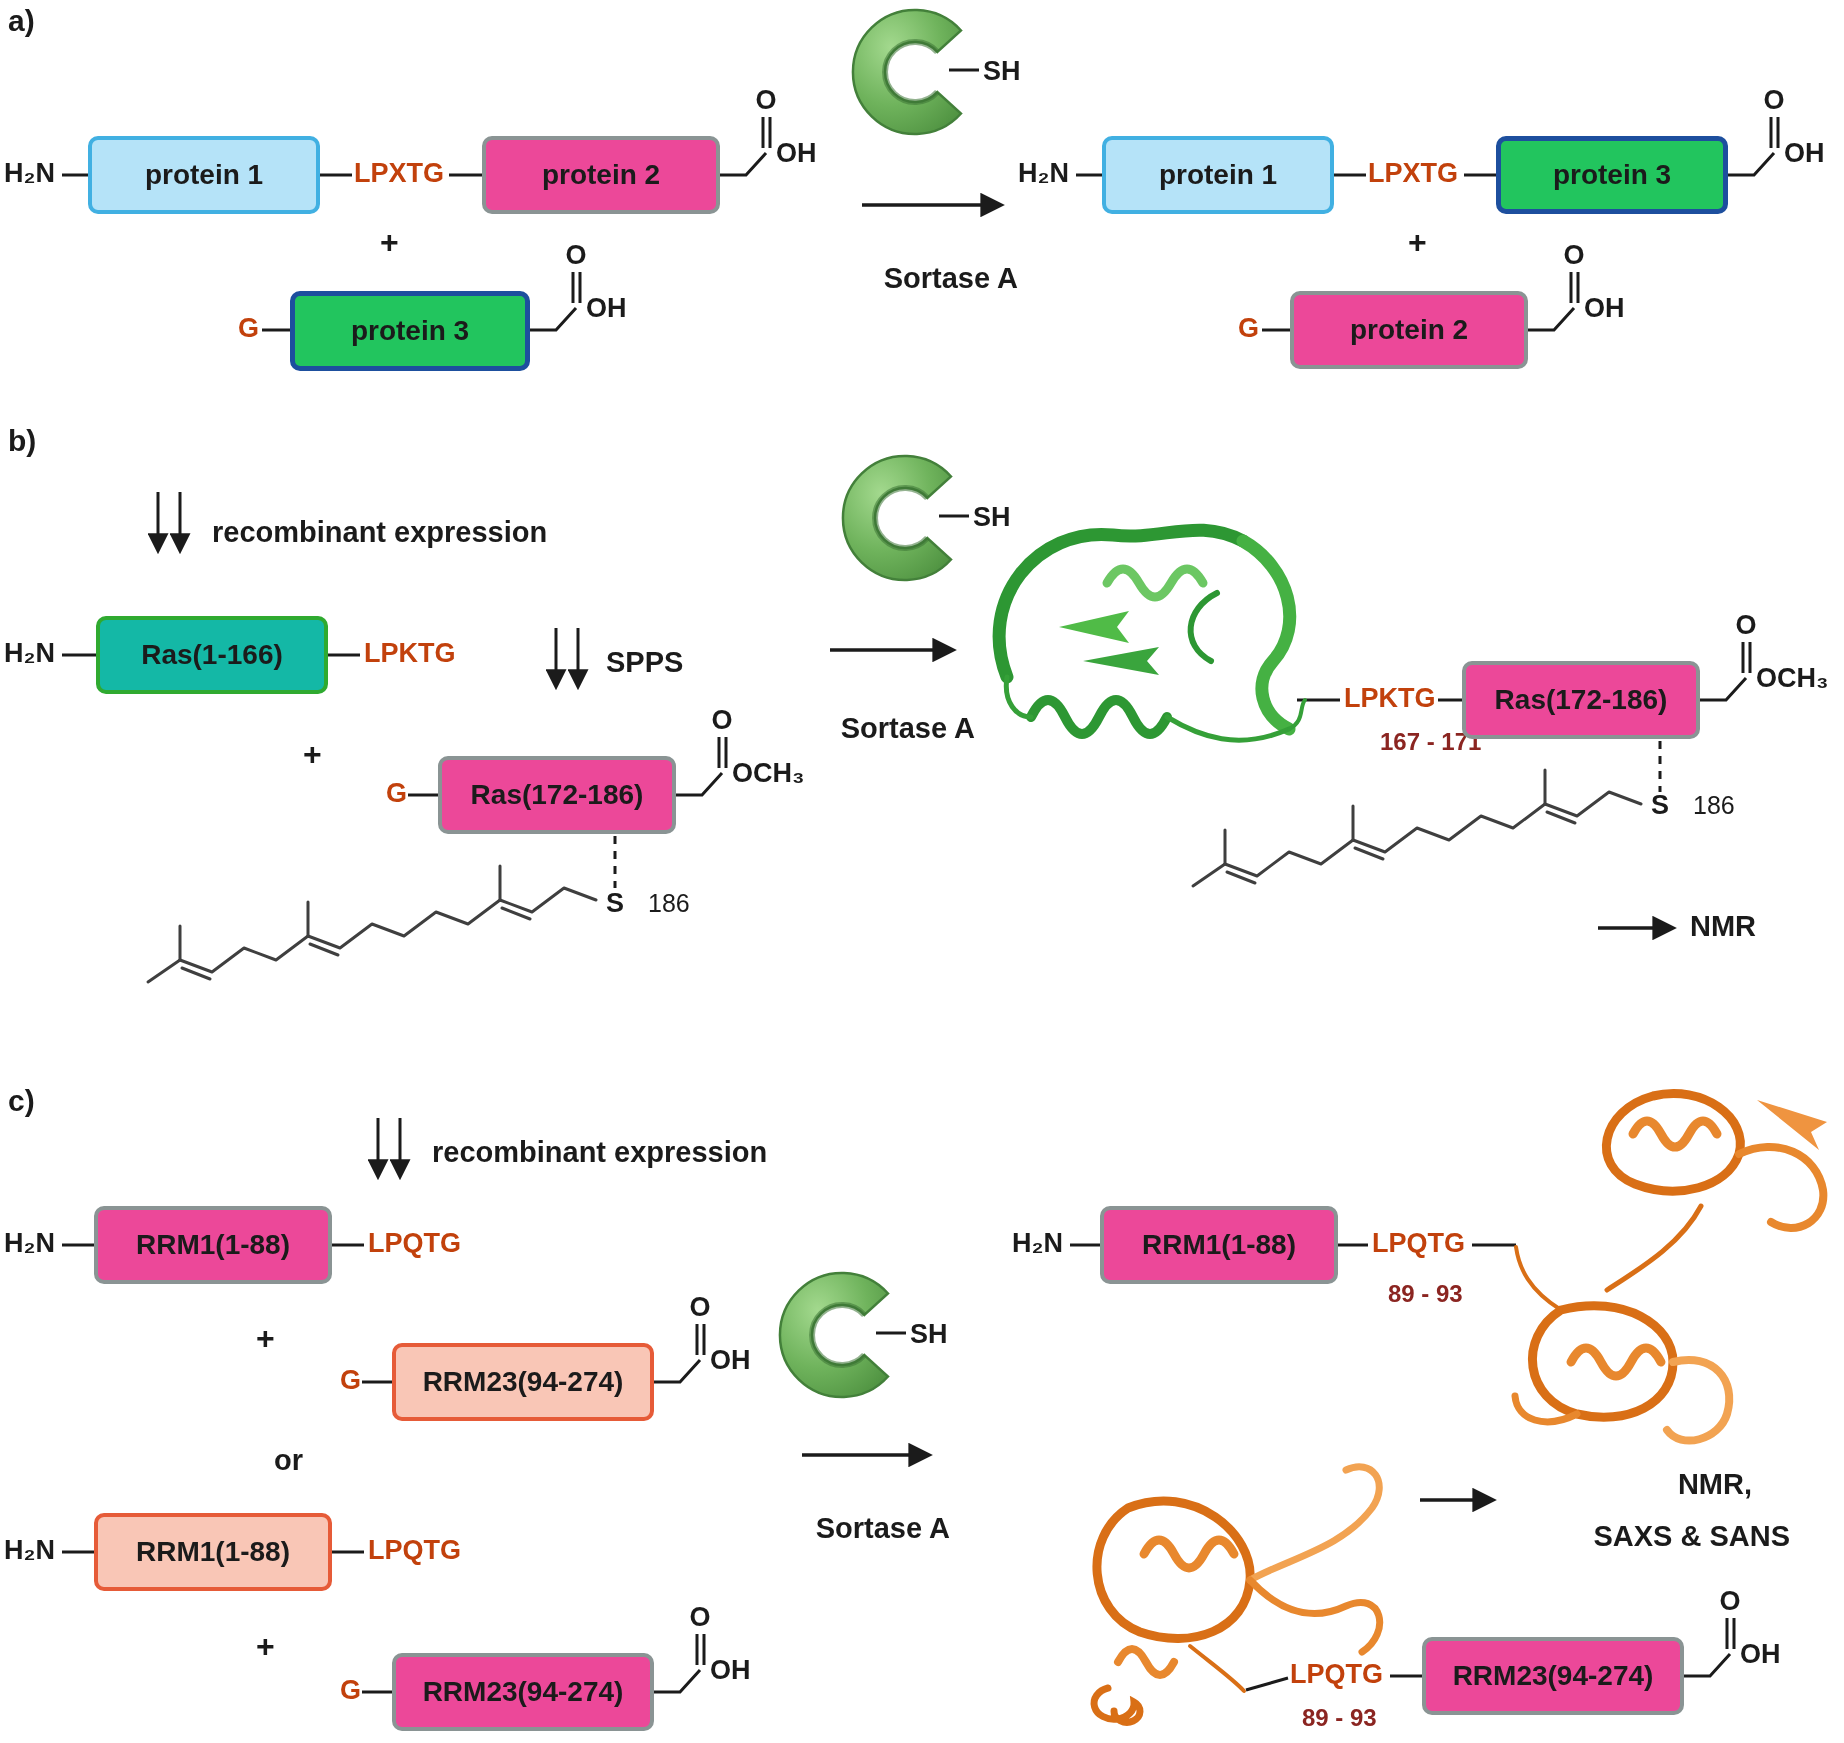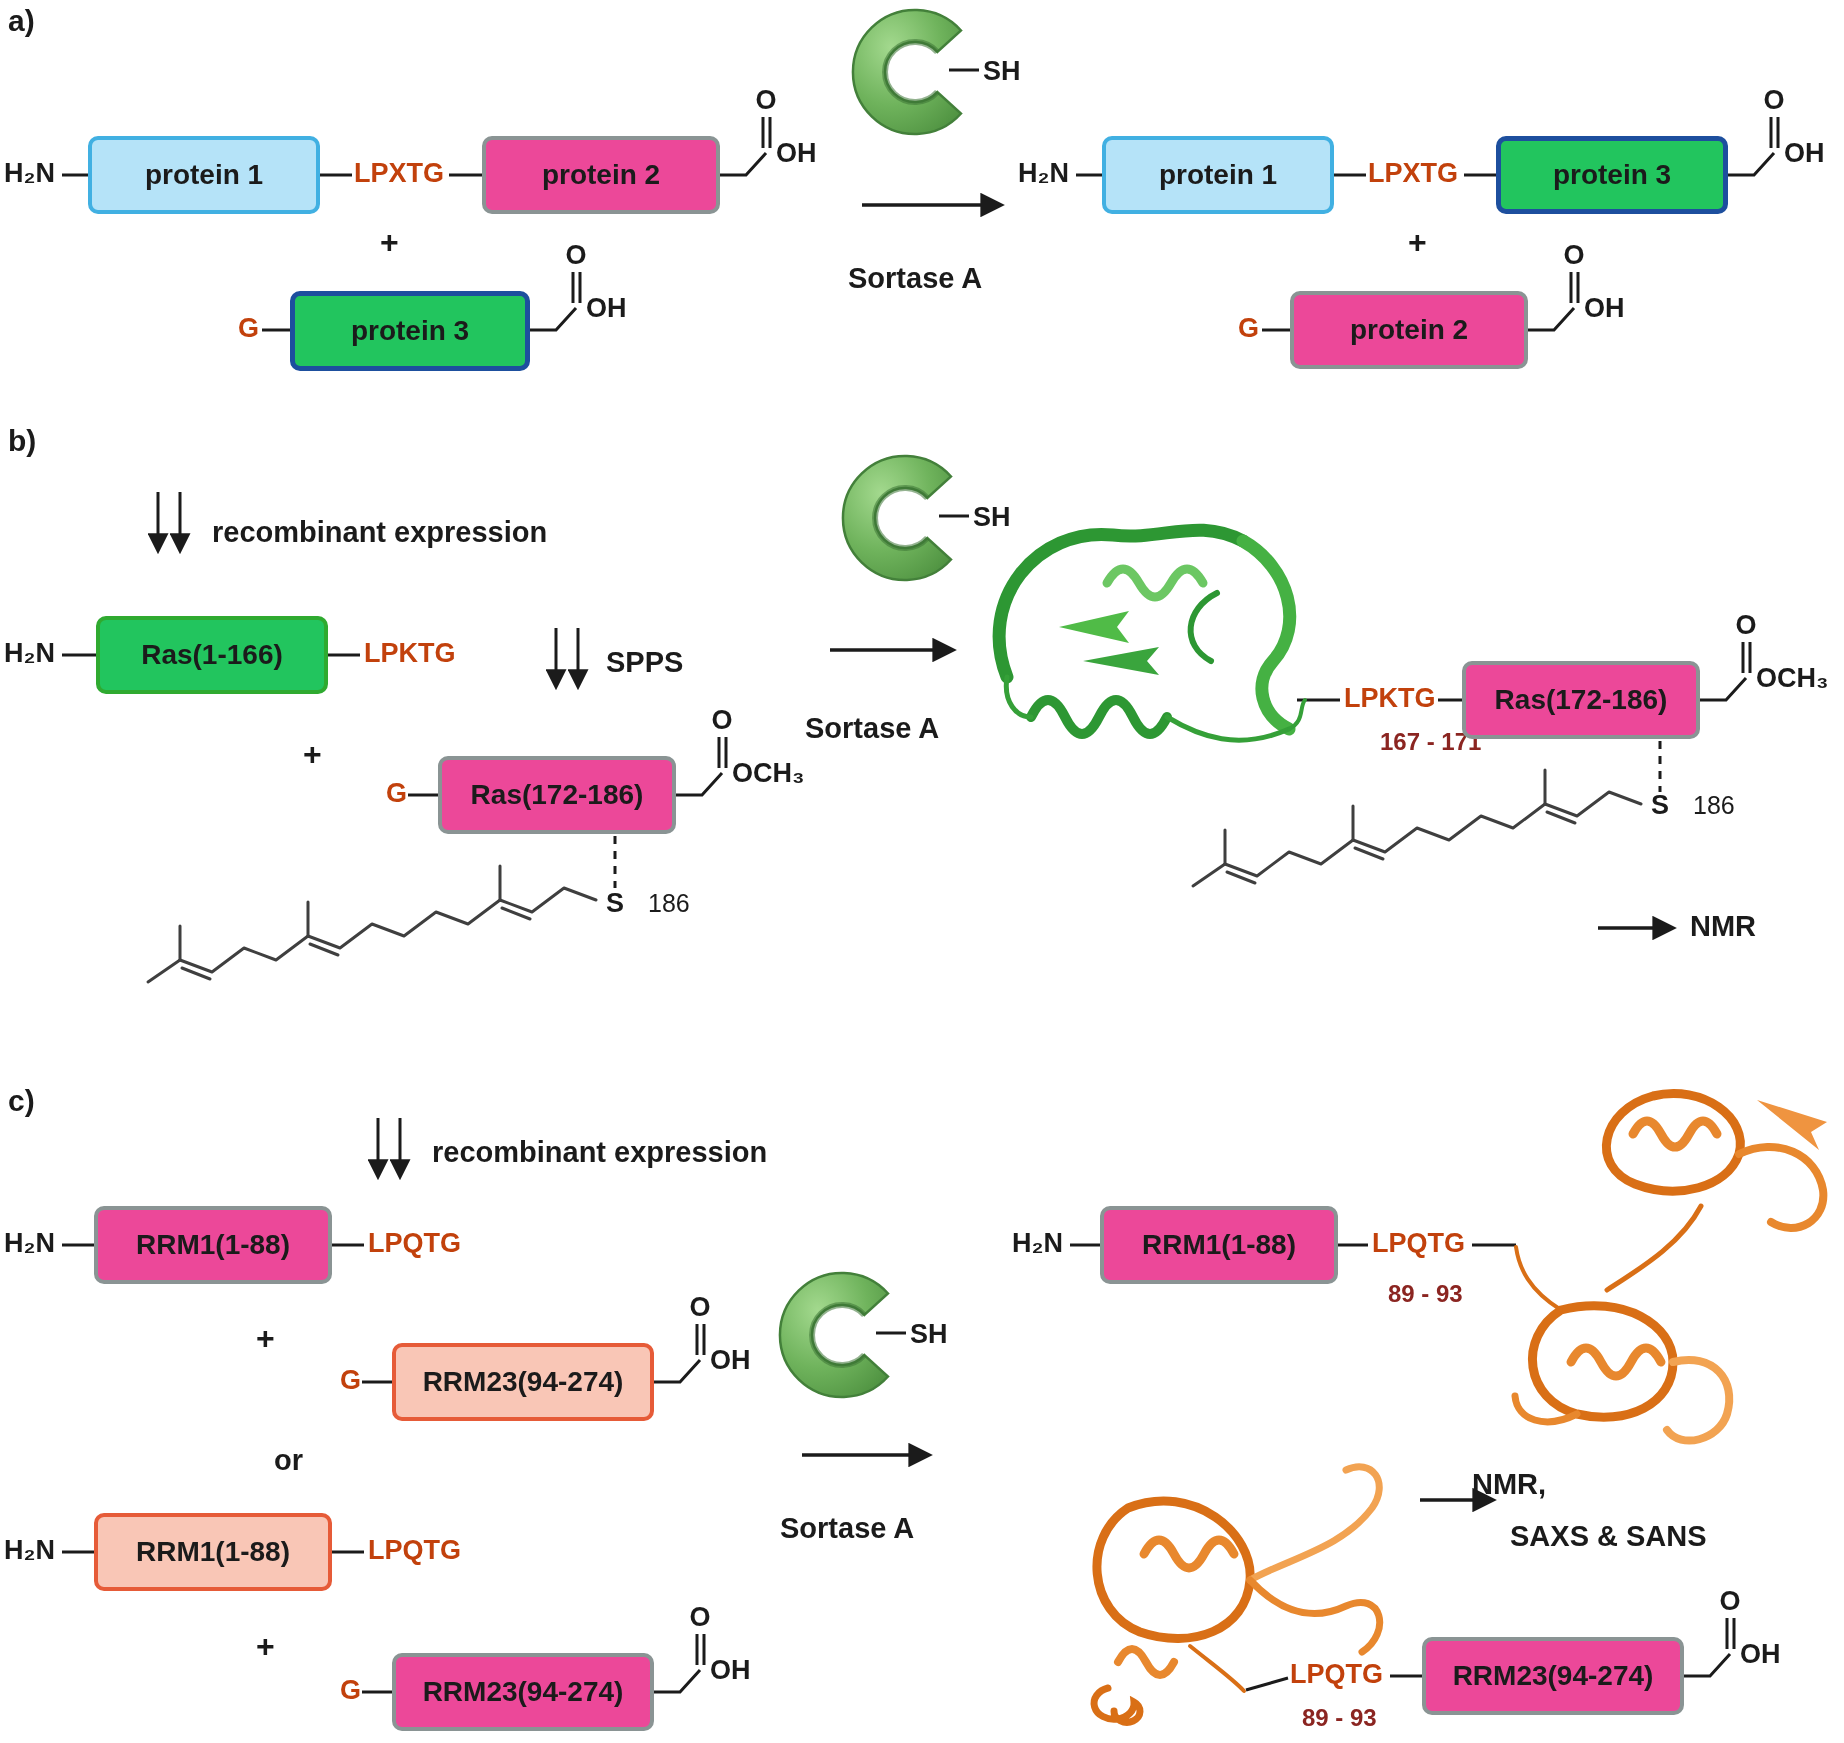--- a/index.html
+++ b/index.html
@@ -7,27 +7,27 @@
   .fig{position:relative;width:1844px;height:1743px;background:#ffffff;
        font-family:"Liberation Sans",sans-serif;color:#1b1b1b;overflow:hidden}
   svg.layer{position:absolute;left:0;top:0}
   .t{position:absolute;white-space:nowrap;font-size:27px;font-weight:600;line-height:1.1}
   .b{font-weight:700}
   .maroon{color:#c2410c}
   .plabel{position:absolute;font-size:30px;font-weight:700}
   .big{position:absolute;font-size:29px;font-weight:700;white-space:nowrap}
   .plus{position:absolute;font-size:32px;font-weight:700}
   .rng{position:absolute;font-size:24px;font-weight:700;color:#8b2521;white-space:nowrap}
-  .ctr{text-align:left}
+  .ctr{text-align:right}
   .bx{position:absolute;display:flex;align-items:center;justify-content:center;
       border-radius:10px;font-size:28px;font-weight:700;border:4px solid;color:#1b1b1b}
   .c-p1{background:#b5e3f8;border-color:#41b0e2}
   .c-gray{background:#ec4899;border-color:#8a9494}
   .c-p3{background:#22c55e;border-color:#1d4f9e;border-width:5px}
-  .c-green{background:#22c55e;border-color:#2faa30}
+  .c-green{background:#14b8a6;border-color:#2faa30}
   .c-salmon{background:#f9c6b6;border-color:#e65b38}
   svg text.atom{font-family:"Liberation Sans",sans-serif;font-size:27px;font-weight:700;fill:#1b1b1b}
   svg text.res{font-family:"Liberation Sans",sans-serif;font-size:25px;font-weight:400;fill:#1b1b1b}
 </style>
 </head>
 <body>
 
 <div class="fig">
 
 <svg class="layer" width="1844" height="1743" viewBox="0 0 1844 1743">

